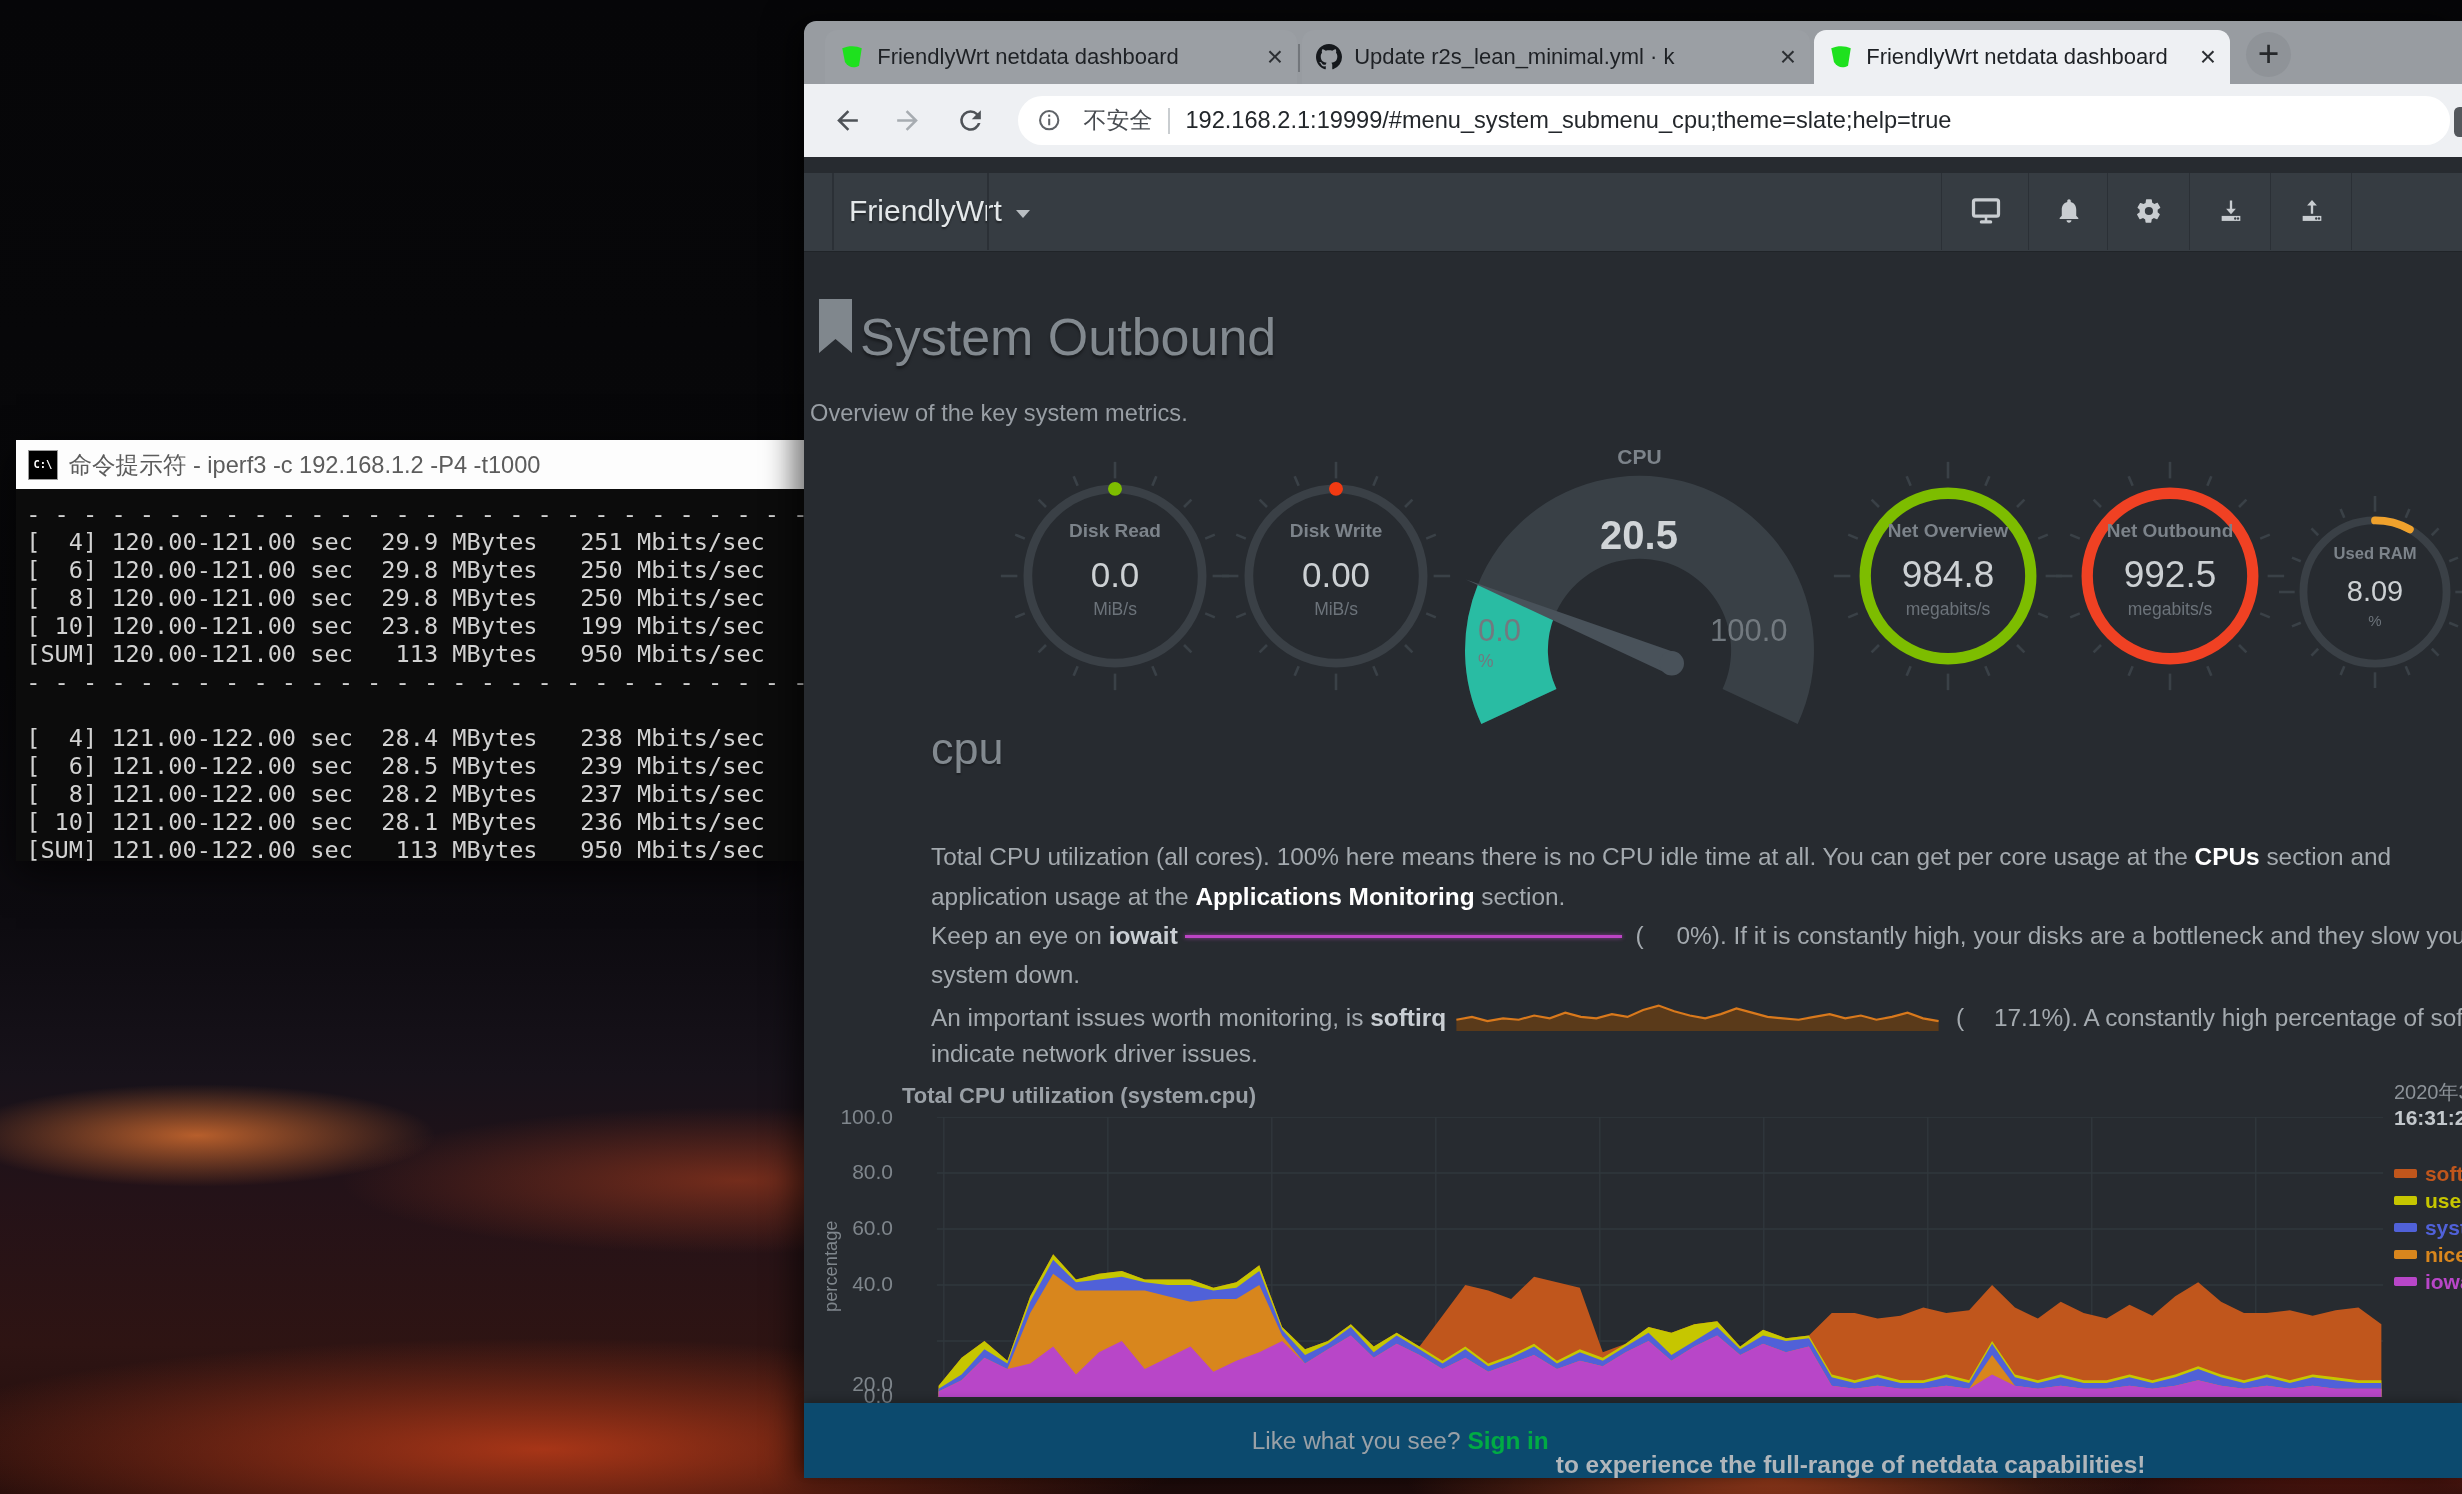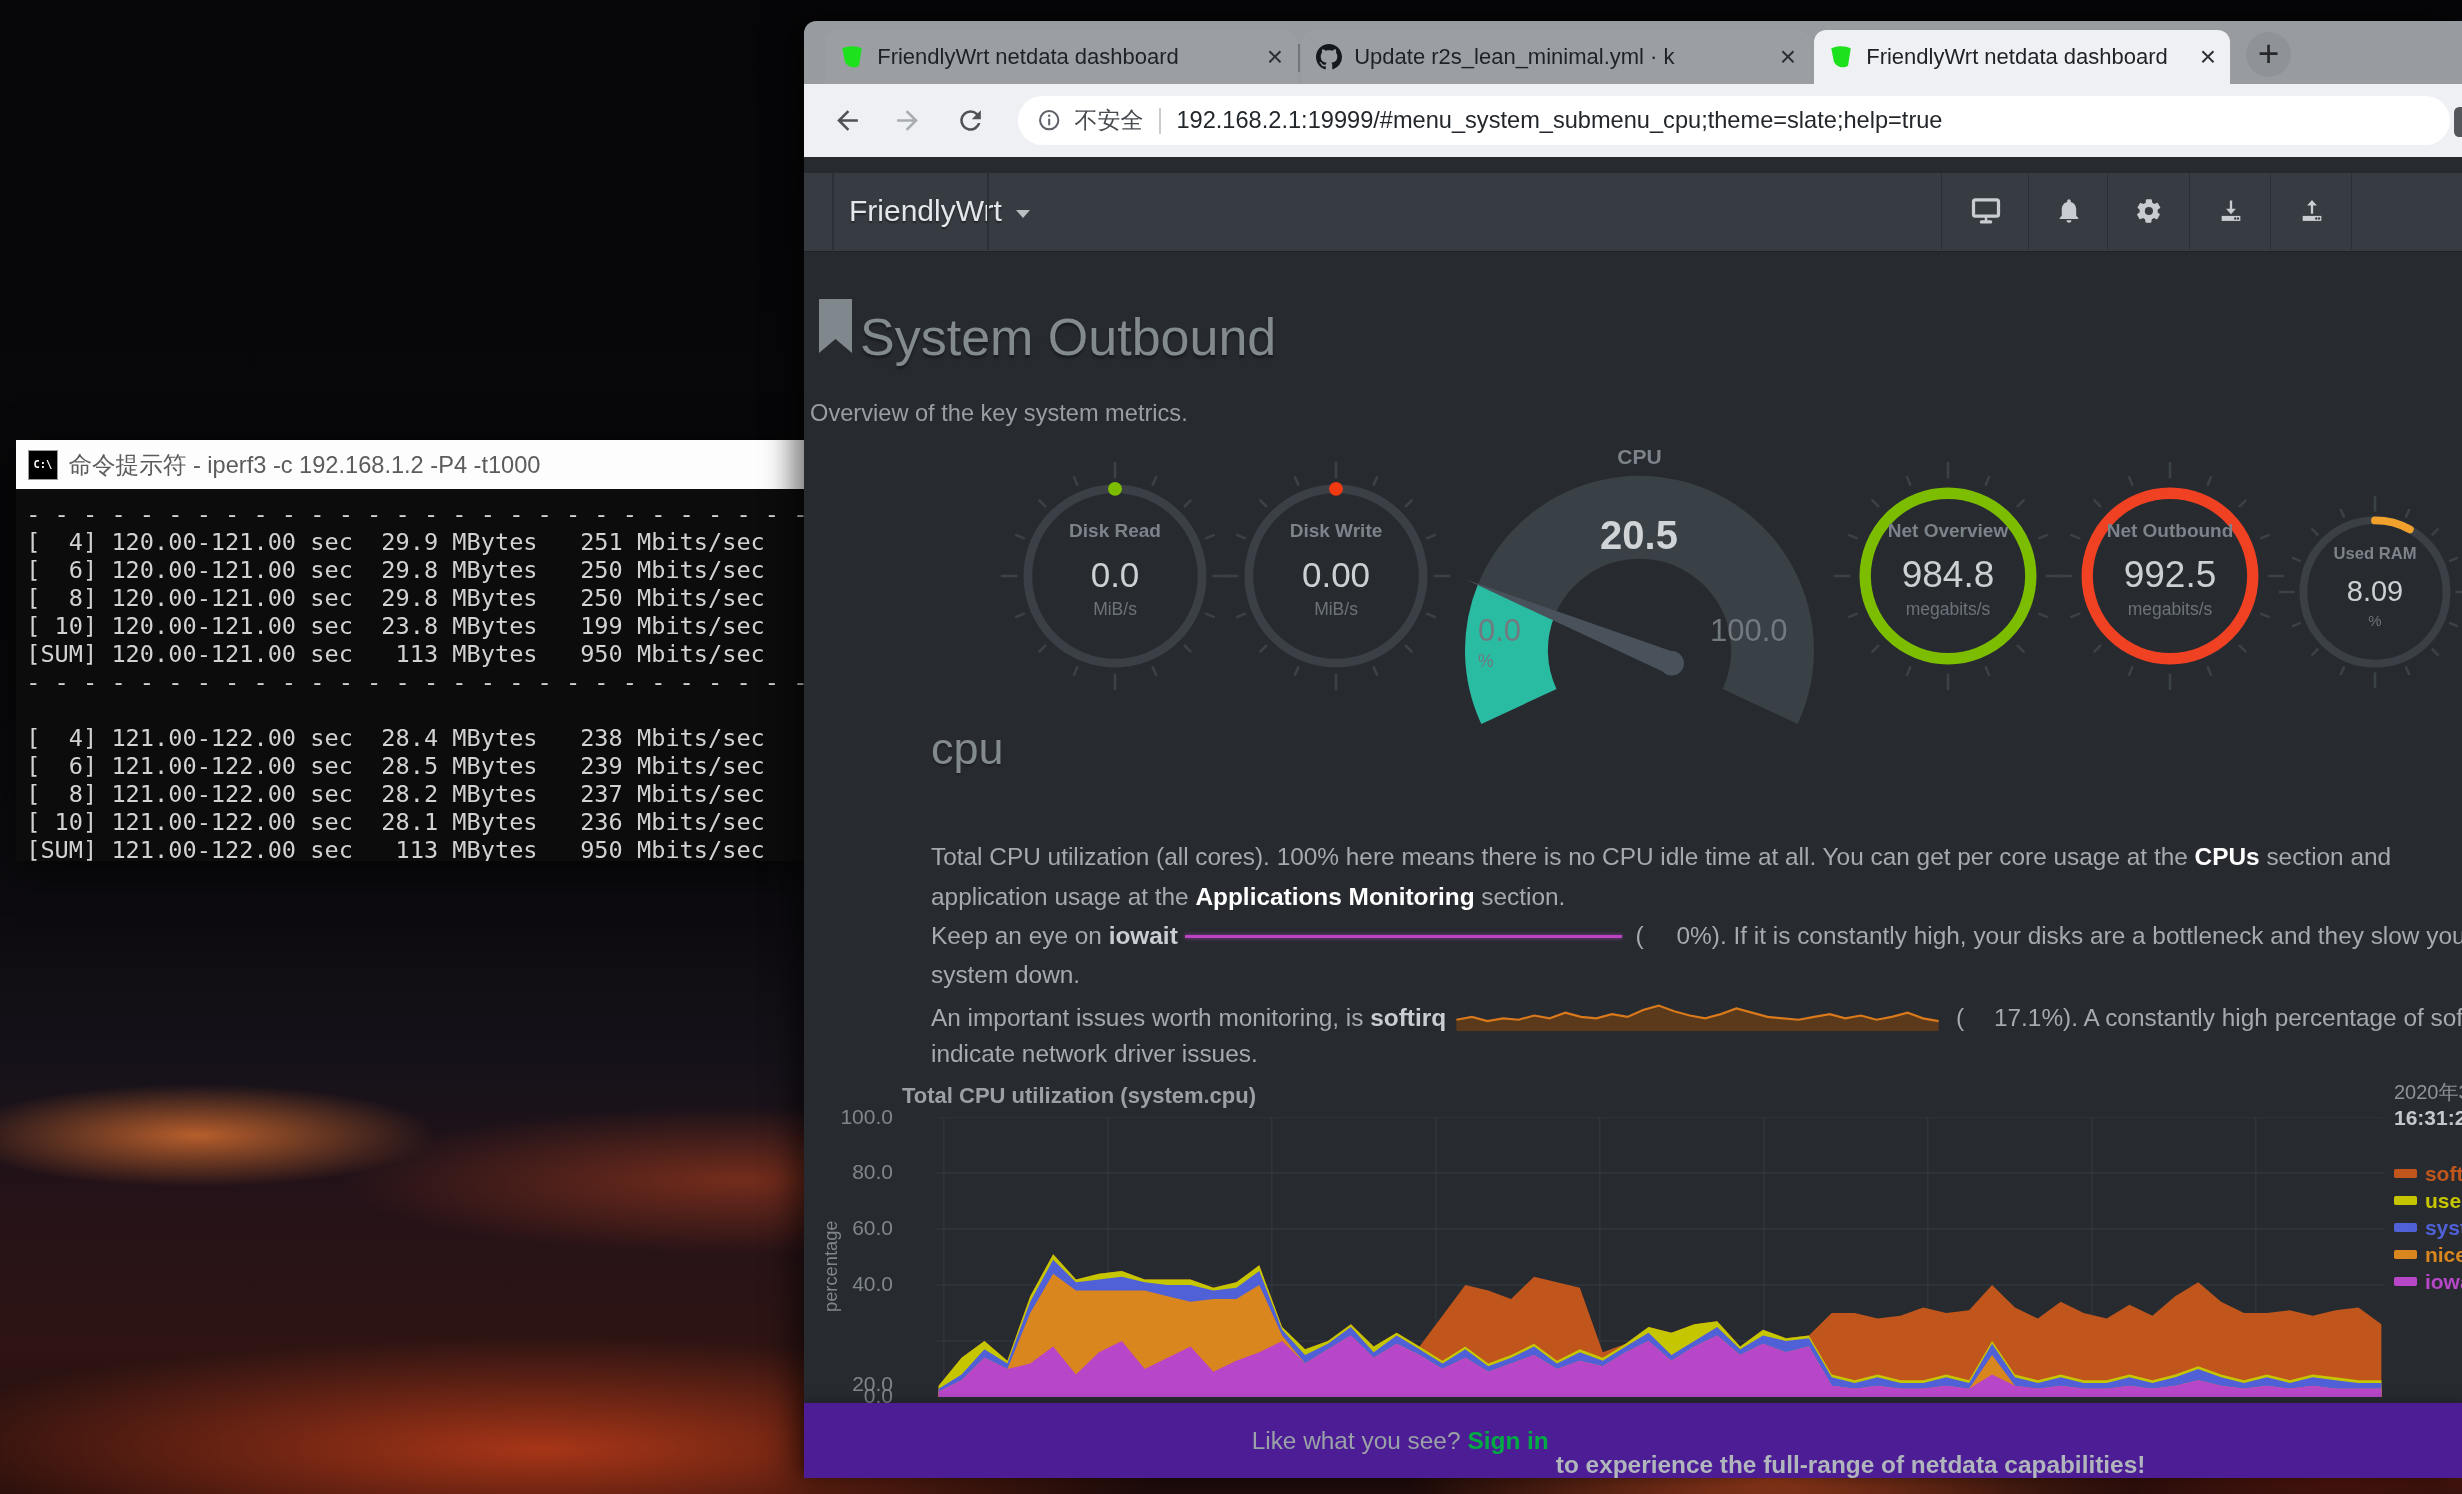--- a/index.html
+++ b/index.html
@@ -34,21 +34,21 @@
   .tab-label{font-size:22px;color:#1e2125;white-space:nowrap;overflow:hidden;flex:1;position:relative;}
   .tab.inactive .tab-label::after{content:"";position:absolute;right:0;top:0;bottom:0;width:52px;background:linear-gradient(90deg,rgba(155,159,164,0),#9b9fa4);}
   .tab-close{font-size:28px;line-height:28px;color:#2c2f33;margin-left:10.5px;flex:0 0 auto;}
   .tab-sep{position:absolute;top:23px;width:1.7px;height:28px;background:#72767b;}
   .newtab{position:absolute;left:1442px;top:10.5px;width:45px;height:45px;border-radius:50%;background:#8f9398;
           display:flex;align-items:center;justify-content:center;font-size:37px;color:#26282b;}
   .toolbar{position:absolute;left:0;top:63px;right:0;height:73px;background:#eef0f3;}
   .navbtn{position:absolute;top:12.2px;width:49px;height:49px;display:flex;align-items:center;justify-content:center;border-radius:50%;}
   .urlbar{position:absolute;left:214px;top:12.2px;width:1432px;height:49px;background:#fff;border-radius:24.4px;
           display:flex;align-items:center;padding:0 19px;box-sizing:border-box;}
-  .sec-label{font-size:23px;color:#474b50;margin-left:13px;white-space:nowrap;}
+  .sec-label{font-size:23px;color:#474b50;margin-left:22px;white-space:nowrap;}
   .url-divider{width:1.7px;height:26px;background:#c9cdd0;margin:0 15.7px;}
   .url-text{font-size:23.6px;color:#23272b;white-space:nowrap;overflow:hidden;}
   .toolbar-sliver{position:absolute;right:0;top:23px;width:7.9px;height:30px;background:#53575c;border-radius:5.2px 0 0 5.2px;}
   
   .page{position:absolute;left:0;top:136px;right:0;bottom:0;background:#272b30;}
   .nd-header{position:absolute;left:0;top:15.7px;right:0;height:79px;background:#363c42;border-bottom:1.7px solid #202428;box-sizing:border-box;}
   .nd-div{position:absolute;top:0;width:1.7px;height:77px;background:#2b3036;}
   .brand{position:absolute;left:45px;top:0;height:77px;display:flex;align-items:center;gap:14px;font-size:30px;color:#e4e8ea;text-shadow:0 1.7px 1.7px rgba(0,0,0,.4);}
   .caret{width:0;height:0;border-left:7px solid transparent;border-right:7px solid transparent;border-top:8.7px solid #b9bec2;margin-top:5.2px;}
   .nd-btn{position:absolute;top:0;height:77px;border-left:1.7px solid #2b3036;display:flex;align-items:center;justify-content:center;}
@@ -77,21 +77,21 @@
   .ylab-rot{position:absolute;left:15.7px;top:1004px;height:210px;writing-mode:vertical-rl;transform:rotate(180deg);
             text-align:center;font-size:18.3px;color:#7f868c;}
   #cpu-plot{position:absolute;left:132px;top:960px;}
   .nd-date{position:absolute;left:1590px;top:922px;font-size:20px;color:#8d9399;white-space:nowrap;}
   .nd-time{position:absolute;left:1590px;top:949px;font-size:21px;font-weight:bold;color:#c3c8cc;white-space:nowrap;}
   .legend{position:absolute;left:1590px;top:1003px;}
   .leg-row{display:flex;align-items:center;gap:7.9px;height:27px;white-space:nowrap;}
   .sw{width:23px;height:8.7px;border-radius:1.7px;flex:0 0 auto;}
   .leg-label{font-size:21px;font-weight:bold;}
   
-  .signin{position:absolute;left:0;top:1246px;right:0;height:75px;background:#4c1d95;box-shadow:0 -3.5px 8.7px rgba(0,0,0,.25);
+  .signin{position:absolute;left:0;top:1246px;right:0;height:75px;background:#0c4a6e;box-shadow:0 -3.5px 8.7px rgba(0,0,0,.25);
           display:flex;align-items:center;justify-content:center;padding-left:131px;font-size:24.4px;color:#9aa1a7;}
   .si-b{font-weight:bold;color:#b0b6bb;margin-top:48px;}
   .si-link{font-weight:bold;color:#00ab44;margin:0 7px;}
 </style>
 </head>
 <body>
 
 <div class="desktop"></div>
 
 <div class="terminal">

